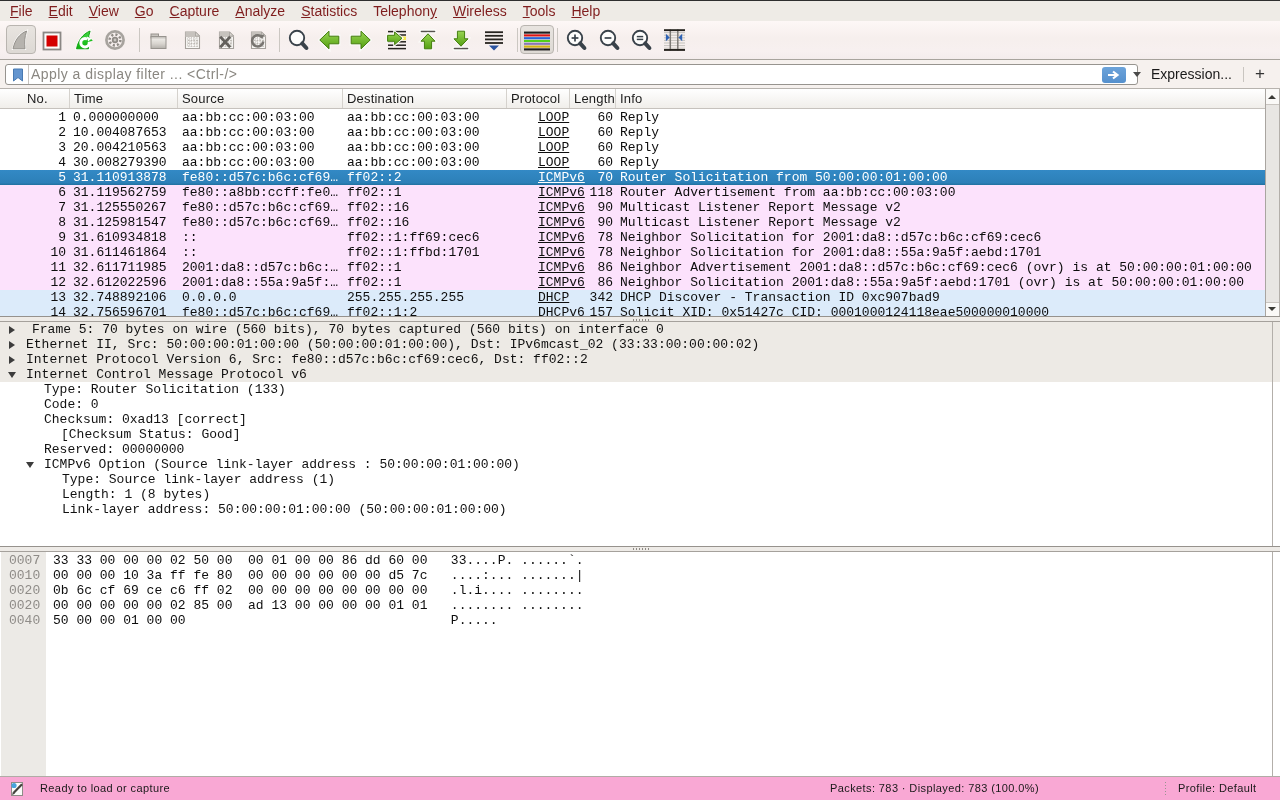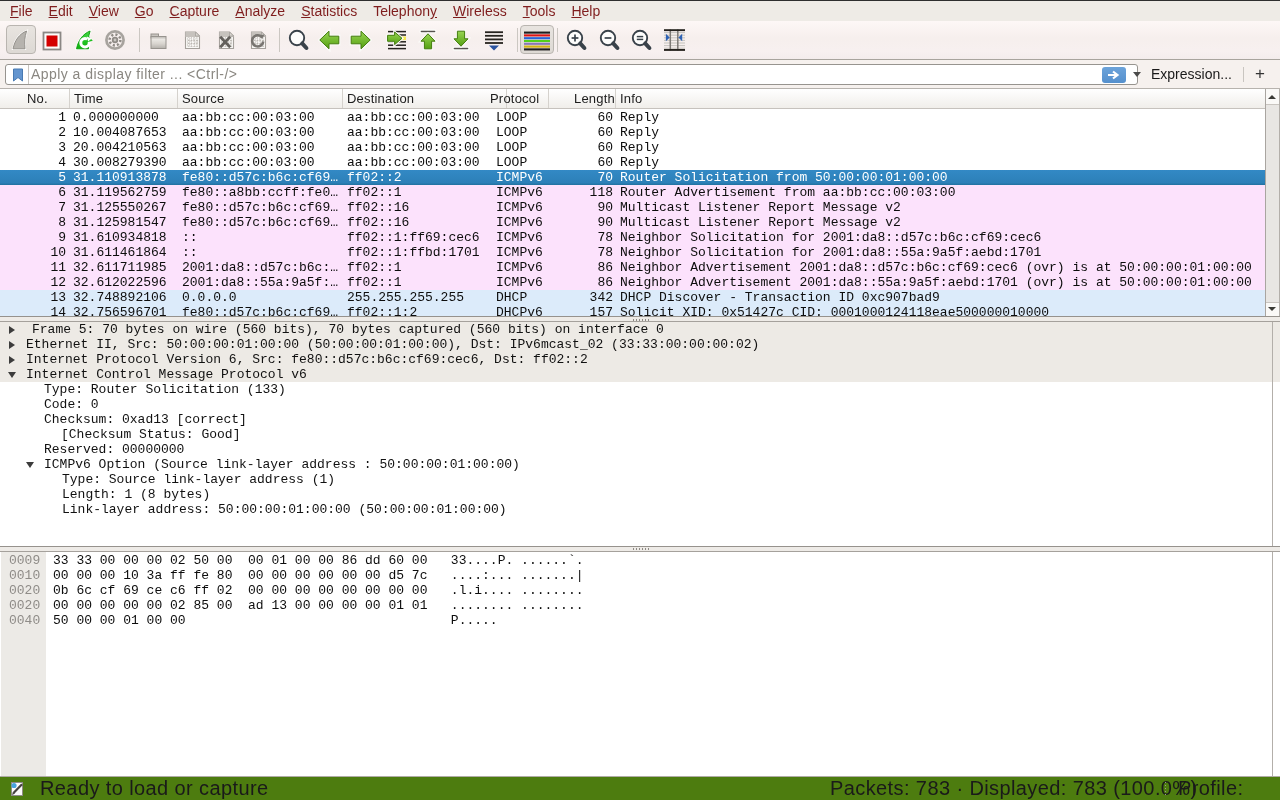--- a/index.html
+++ b/index.html
@@ -25,21 +25,21 @@
 #plist{left:0;top:89px;width:1280px;height:227px;background:#fff;overflow:hidden;}
 #phead{position:absolute;left:0;top:0;width:1280px;height:20px;background:linear-gradient(#ffffff,#f0eeea);border-bottom:1px solid #c6c2bd;box-sizing:border-box;font-size:13px;color:#1c1c1c;}
 .hc{position:absolute;top:0;line-height:19px;border-right:1px solid #d5d2cd;padding-left:4px;box-sizing:border-box;letter-spacing:0.2px;}
 #prows{position:absolute;left:0;top:21px;width:1265px;font-family:"Liberation Mono",monospace;font-size:13px;color:#0d0d0d;}
 .prow{position:relative;width:1265px;height:15px;line-height:15px;white-space:pre;}
 .prow span{position:absolute;top:0;line-height:15px;}
 .c0{left:0;width:66px;text-align:right;}
 .c1{left:73px;}
 .c2{left:182px;width:162px;overflow:hidden;}
 .c3{left:347px;}
-.c4{left:496px;}
+.c4{left:538px;text-decoration:underline;}
 .c5{left:570px;width:43px;text-align:right;}
 .c6{left:620px;width:645px;overflow:hidden;}
 .rw{background:#fff;}
 .rp{background:#fce2fc;}
 .rb{background:#dcebfa;}
 .rs{background:linear-gradient(#3389c5,#2c80b8 85%,#20719f);color:#fff;}
 #pscroll{position:absolute;left:1265px;top:0;width:15px;height:227px;background:#e8e6e3;border-left:1px solid #a9a5a0;border-right:1px solid #b3afaa;box-sizing:border-box;}
 .sbtn{position:absolute;left:0;width:13px;background:#faf9f7;}
 .sarr{position:absolute;left:2px;width:0;height:0;border-left:4.5px solid transparent;border-right:4.5px solid transparent;}
 .split{left:0;width:1280px;background:#eeebe7;border-top:1px solid #96928d;border-bottom:1px solid #a5a19c;box-sizing:border-box;}
@@ -51,21 +51,21 @@
 .drow{position:absolute;left:0;width:1272px;height:15px;line-height:15px;white-space:pre;}
 .tri-r{position:absolute;top:3.5px;width:0;height:0;border-top:4px solid transparent;border-bottom:4px solid transparent;border-left:6px solid #3c3c3c;}
 .tri-d{position:absolute;top:5px;width:0;height:0;border-left:4.5px solid transparent;border-right:4.5px solid transparent;border-top:6px solid #3c3c3c;}
 #dgut{position:absolute;left:1272px;top:0;width:8px;height:224px;border-left:1px solid #b3afaa;box-sizing:border-box;}
 #hex{left:0;top:552px;width:1280px;height:224px;background:#fff;font-family:"Liberation Mono",monospace;font-size:13px;}
 #hgut{position:absolute;left:1px;top:0;width:45px;height:224px;background:#eceae6;}
 .hrow{position:absolute;height:15px;line-height:15px;white-space:pre;}
 .hoff{left:9px;color:#8f8c88;}
 .hbytes{left:53px;color:#0d0d0d;}
 #hgut2{position:absolute;left:1272px;top:0;width:8px;height:224px;border-left:1px solid #b3afaa;box-sizing:border-box;}
-#status{left:0;top:776px;width:1280px;height:24px;background:#4d7c0f;border-top:1px solid #b0aca6;box-sizing:border-box;font-size:20px;letter-spacing:0.4px;color:#1a1a1a;}
+#status{left:0;top:776px;width:1280px;height:24px;background:#f9a8d4;border-top:1px solid #b0aca6;box-sizing:border-box;font-size:11px;letter-spacing:0.4px;color:#1a1a1a;}
 .stxt{position:absolute;top:0;line-height:23px;}
 svg{display:block;}
 </style>
 </head>
 <body>
 <div id="win">
   <div id="topline" class="abs"></div>
 
   <div id="menubar" class="abs"><span class="mi"><u>F</u>ile</span><span class="mi"><u>E</u>dit</span><span class="mi"><u>V</u>iew</span><span class="mi"><u>G</u>o</span><span class="mi"><u>C</u>apture</span><span class="mi"><u>A</u>nalyze</span><span class="mi"><u>S</u>tatistics</span><span class="mi">Telephon<u>y</u></span><span class="mi"><u>W</u>ireless</span><span class="mi"><u>T</u>ools</span><span class="mi"><u>H</u>elp</span></div>
 
@@ -422,37 +422,37 @@
     <div id="fsep"></div>
     <div id="fplus">+</div>
   </div>
 
   <div id="plist" class="abs">
     <div id="phead">
       <span class="hc" style="left:0;width:70px;padding-left:27px;">No.</span>
       <span class="hc" style="left:70px;width:108px;padding-left:4px;">Time</span>
       <span class="hc" style="left:178px;width:165px;">Source</span>
       <span class="hc" style="left:343px;width:164px;">Destination</span>
-      <span class="hc" style="left:486px;width:63px;">Protocol</span>
+      <span class="hc" style="left:507px;width:63px;">Protocol</span>
       <span class="hc" style="left:570px;width:46px;">Length</span>
       <span class="hc" style="left:616px;width:646px;border-right:none;">Info</span>
     </div>
     <div id="prows">
         <div class="prow rw"><span class="c0">1</span><span class="c1">0.000000000</span><span class="c2">aa:bb:cc:00:03:00</span><span class="c3">aa:bb:cc:00:03:00</span><span class="c4">LOOP</span><span class="c5">60</span><span class="c6">Reply</span></div>
         <div class="prow rw"><span class="c0">2</span><span class="c1">10.004087653</span><span class="c2">aa:bb:cc:00:03:00</span><span class="c3">aa:bb:cc:00:03:00</span><span class="c4">LOOP</span><span class="c5">60</span><span class="c6">Reply</span></div>
         <div class="prow rw"><span class="c0">3</span><span class="c1">20.004210563</span><span class="c2">aa:bb:cc:00:03:00</span><span class="c3">aa:bb:cc:00:03:00</span><span class="c4">LOOP</span><span class="c5">60</span><span class="c6">Reply</span></div>
         <div class="prow rw"><span class="c0">4</span><span class="c1">30.008279390</span><span class="c2">aa:bb:cc:00:03:00</span><span class="c3">aa:bb:cc:00:03:00</span><span class="c4">LOOP</span><span class="c5">60</span><span class="c6">Reply</span></div>
         <div class="prow rs"><span class="c0">5</span><span class="c1">31.110913878</span><span class="c2">fe80::d57c:b6c:cf69…</span><span class="c3">ff02::2</span><span class="c4">ICMPv6</span><span class="c5">70</span><span class="c6">Router Solicitation from 50:00:00:01:00:00</span></div>
         <div class="prow rp"><span class="c0">6</span><span class="c1">31.119562759</span><span class="c2">fe80::a8bb:ccff:fe0…</span><span class="c3">ff02::1</span><span class="c4">ICMPv6</span><span class="c5">118</span><span class="c6">Router Advertisement from aa:bb:cc:00:03:00</span></div>
         <div class="prow rp"><span class="c0">7</span><span class="c1">31.125550267</span><span class="c2">fe80::d57c:b6c:cf69…</span><span class="c3">ff02::16</span><span class="c4">ICMPv6</span><span class="c5">90</span><span class="c6">Multicast Listener Report Message v2</span></div>
         <div class="prow rp"><span class="c0">8</span><span class="c1">31.125981547</span><span class="c2">fe80::d57c:b6c:cf69…</span><span class="c3">ff02::16</span><span class="c4">ICMPv6</span><span class="c5">90</span><span class="c6">Multicast Listener Report Message v2</span></div>
         <div class="prow rp"><span class="c0">9</span><span class="c1">31.610934818</span><span class="c2">::</span><span class="c3">ff02::1:ff69:cec6</span><span class="c4">ICMPv6</span><span class="c5">78</span><span class="c6">Neighbor Solicitation for 2001:da8::d57c:b6c:cf69:cec6</span></div>
         <div class="prow rp"><span class="c0">10</span><span class="c1">31.611461864</span><span class="c2">::</span><span class="c3">ff02::1:ffbd:1701</span><span class="c4">ICMPv6</span><span class="c5">78</span><span class="c6">Neighbor Solicitation for 2001:da8::55a:9a5f:aebd:1701</span></div>
         <div class="prow rp"><span class="c0">11</span><span class="c1">32.611711985</span><span class="c2">2001:da8::d57c:b6c:…</span><span class="c3">ff02::1</span><span class="c4">ICMPv6</span><span class="c5">86</span><span class="c6">Neighbor Advertisement 2001:da8::d57c:b6c:cf69:cec6 (ovr) is at 50:00:00:01:00:00</span></div>
-        <div class="prow rp"><span class="c0">12</span><span class="c1">32.612022596</span><span class="c2">2001:da8::55a:9a5f:…</span><span class="c3">ff02::1</span><span class="c4">ICMPv6</span><span class="c5">86</span><span class="c6">Neighbor Advertisement 2001:da8::55a:9a5f:aebd:1701 (ovr) is at 50:00:00:01:00:00</span></div>
+        <div class="prow rp"><span class="c0">12</span><span class="c1">32.612022596</span><span class="c2">2001:da8::55a:9a5f:…</span><span class="c3">ff02::1</span><span class="c4">ICMPv6</span><span class="c5">86</span><span class="c6">Neighbor Solicitation 2001:da8::55a:9a5f:aebd:1701 (ovr) is at 50:00:00:01:00:00</span></div>
         <div class="prow rb"><span class="c0">13</span><span class="c1">32.748892106</span><span class="c2">0.0.0.0</span><span class="c3">255.255.255.255</span><span class="c4">DHCP</span><span class="c5">342</span><span class="c6">DHCP Discover - Transaction ID 0xc907bad9</span></div>
         <div class="prow rb"><span class="c0">14</span><span class="c1">32.756596701</span><span class="c2">fe80::d57c:b6c:cf69…</span><span class="c3">ff02::1:2</span><span class="c4">DHCPv6</span><span class="c5">157</span><span class="c6">Solicit XID: 0x51427c CID: 0001000124118eae500000010000</span></div>
       </div>
     <div id="pscroll">
       <div class="sbtn" style="top:0;height:15px;border-bottom:1px solid #c9c5c0;"></div>
       <div class="sbtn" style="top:213px;height:14px;border-top:1px solid #c9c5c0;"></div>
       <div class="sarr" style="top:6px;border-bottom:4.5px solid #3a3a36;"></div>
       <div class="sarr" style="top:218px;border-top:4.5px solid #3a3a36;"></div>
     </div>
   </div>
@@ -481,21 +481,21 @@
     <div id="dgut"></div>
   </div>
 
   <div id="split2" class="abs split">
       <div class="dots" style="top:1px;"></div>
     </div>
 
   <div id="hex" class="abs">
     <div id="hgut"></div>
     <div id="hrows">
-        <div class="hrow hoff" style="top:1px;">0009</div>
+        <div class="hrow hoff" style="top:1px;">0007</div>
         <div class="hrow hbytes" style="top:1px;">33 33 00 00 00 02 50 00  00 01 00 00 86 dd 60 00   33....P. ......`.</div>
         <div class="hrow hoff" style="top:16px;">0010</div>
         <div class="hrow hbytes" style="top:16px;">00 00 00 10 3a ff fe 80  00 00 00 00 00 00 d5 7c   ....:... .......|</div>
         <div class="hrow hoff" style="top:31px;">0020</div>
         <div class="hrow hbytes" style="top:31px;">0b 6c cf 69 ce c6 ff 02  00 00 00 00 00 00 00 00   .l.i.... ........</div>
         <div class="hrow hoff" style="top:46px;">0020</div>
         <div class="hrow hbytes" style="top:46px;">00 00 00 00 00 02 85 00  ad 13 00 00 00 00 01 01   ........ ........</div>
         <div class="hrow hoff" style="top:61px;">0040</div>
         <div class="hrow hbytes" style="top:61px;">50 00 00 01 00 00                                  P.....</div>
       </div>

